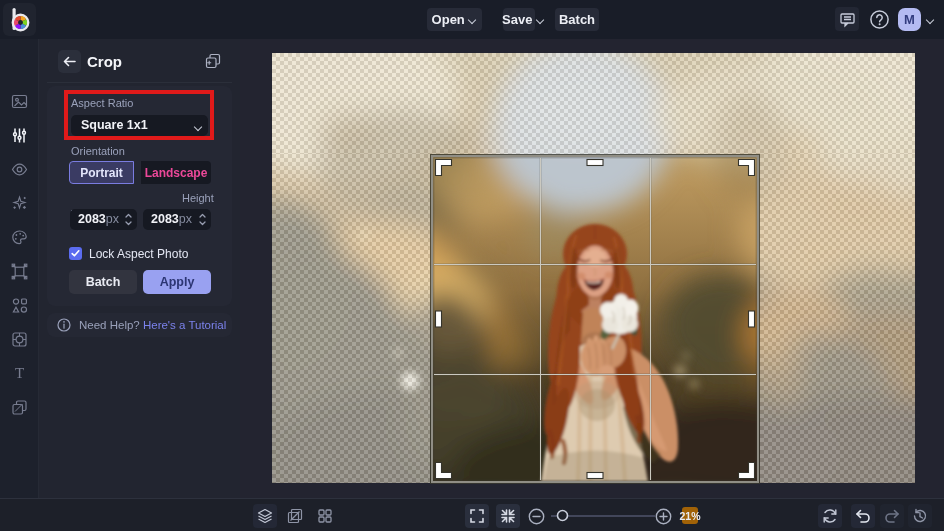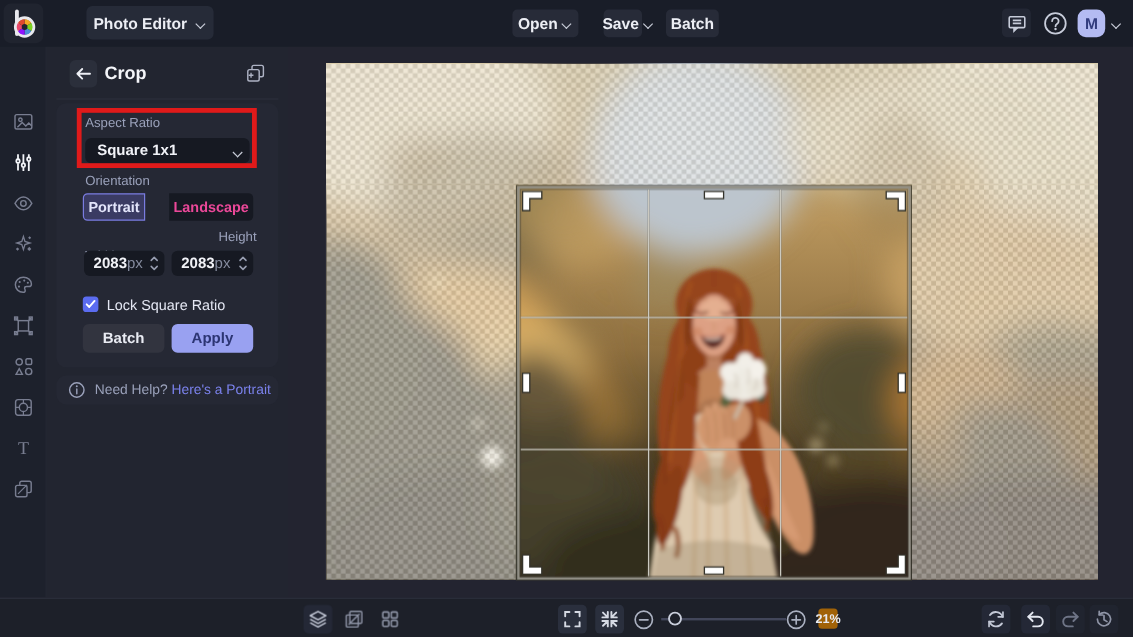--- a/index.html
+++ b/index.html
@@ -39,21 +39,20 @@
         <path d="M17.5 19.5 L17.5 13 A6.5 6.5 0 0 1 23.1 16.2 Z" fill="#f5a623"></path>
         <path d="M17.5 19.5 L23.1 16.2 A6.5 6.5 0 0 1 23.1 22.8 Z" fill="#7ed321"></path>
         <path d="M17.5 19.5 L23.1 22.8 A6.5 6.5 0 0 1 17.5 26 Z" fill="#4a90d9"></path>
         <path d="M17.5 19.5 L17.5 26 A6.5 6.5 0 0 1 11.9 22.8 Z" fill="#9013fe"></path>
         <path d="M17.5 19.5 L11.9 22.8 A6.5 6.5 0 0 1 11.9 16.2 Z" fill="#e9486c"></path>
         <path d="M17.5 19.5 L11.9 16.2 A6.5 6.5 0 0 1 17.5 13 Z" fill="#e0482f"></path>
       </g>
       <circle cx="17.5" cy="19.5" r="2.4" fill="#20242f"></circle>
     </svg>
   </div>
-  <div class="tbtn" id="peBtn">Photo Editor&nbsp;&nbsp;<span class="chev"></span></div>
   <div class="tbtn" style="left:427px;top:8px;width:55px;height:23px;">Open&nbsp;<span class="chev"></span></div>
   <div class="tbtn" style="left:503px;top:8px;width:32px;height:23px;">Save&nbsp;<span class="chev"></span></div>
   <div class="tbtn" style="left:555px;top:8px;width:44px;height:23px;">Batch</div>
   <div class="tbtn" style="left:835px;top:7px;width:24px;height:24px;background:#232734;">
     <svg width="17" height="17" viewBox="0 0 17 17" fill="none" stroke="#c7ccda" stroke-width="1.3">
       <rect x="2" y="3" width="13" height="9" rx="1"></rect>
       <path d="M5 6 h7 M5 8.5 h7"></path>
       <path d="M6 12 v3 l3-3" fill="#c7ccda"></path>
     </svg>
   </div>
@@ -140,49 +139,49 @@
   <div id="sect1"></div>
   <div id="sect2"></div>
 
   <div class="lbl" style="left:32px;top:58px;">Aspect Ratio</div>
   <div class="inp" style="left:32px;top:76px;width:137px;height:21px;font-size:12.5px;font-weight:700;line-height:21px;padding-left:10px;">Square 1x1</div>
   <span class="chev" style="position:absolute;left:155px;top:83px;"></span>
 
   <div style="position:absolute;left:25px;top:51px;width:150px;height:50px;border:4px solid #e01a1a;"></div>
 
   <div class="lbl" style="left:32px;top:106px;">Orientation</div>
-  <div style="position:absolute;left:30px;top:122px;width:52px;height:23px;background:#3a3b63;border:1px solid #7a7ce0;border-radius:4px 0 0 4px;color:#e3e5fb;font-size:12px;font-weight:700;display:flex;align-items:center;justify-content:center;">Portrait</div>
+  <div style="position:absolute;left:30px;top:122px;width:65px;height:23px;background:#3a3b63;border:1px solid #7a7ce0;border-radius:4px 0 0 4px;color:#e3e5fb;font-size:12px;font-weight:700;display:flex;align-items:center;justify-content:center;">Portrait</div>
   <div style="position:absolute;left:102px;top:122px;width:70px;height:23px;background:#161922;border-radius:0 4px 4px 0;color:#ec4899;font-size:12px;font-weight:700;display:flex;align-items:center;justify-content:center;">Landscape</div>
 
   <div class="lbl" style="left:32px;top:169px;">Width</div>
   <div class="lbl" style="left:104px;top:153px;padding-left:39px;">Height</div>
   <div class="inp" style="left:31px;top:170px;width:67px;height:21px;font-size:12.5px;font-weight:700;line-height:21px;padding-left:8px;">2083<span style="color:#858b9e;font-weight:400;">px</span></div>
   <div class="inp" style="left:104px;top:170px;width:68px;height:21px;font-size:12.5px;font-weight:700;line-height:21px;padding-left:8px;">2083<span style="color:#858b9e;font-weight:400;">px</span></div>
   <svg style="position:absolute;left:85px;top:173px;" width="9" height="15" viewBox="0 0 9 15" fill="none" stroke="#979db0" stroke-width="1.3" stroke-linecap="round" stroke-linejoin="round">
       <path d="M2 5 L4.5 2.5 L7 5 M2 10 L4.5 12.5 L7 10"></path>
     </svg>
   <svg style="position:absolute;left:159px;top:173px;" width="9" height="15" viewBox="0 0 9 15" fill="none" stroke="#979db0" stroke-width="1.3" stroke-linecap="round" stroke-linejoin="round">
       <path d="M2 5 L4.5 2.5 L7 5 M2 10 L4.5 12.5 L7 10"></path>
     </svg>
 
   <div style="position:absolute;left:30px;top:208px;width:13px;height:13px;background:#5b6cf0;border-radius:3px;"></div>
   <svg style="position:absolute;left:32px;top:210px;" width="9" height="9" viewBox="0 0 9 9" fill="none" stroke="#fff" stroke-width="1.6" stroke-linecap="round" stroke-linejoin="round">
       <path d="M1.2 4.6 L3.4 6.8 L7.8 1.8"></path>
     </svg>
-  <div style="position:absolute;left:50px;top:208px;font-size:12px;color:#e4e7f3;">Lock Square Ratio</div>
+  <div style="position:absolute;left:50px;top:208px;font-size:12px;color:#e4e7f3;">Lock Aspect Photo</div>
 
   <div style="position:absolute;left:30px;top:231px;width:68px;height:24px;background:#32343f;border-radius:5px;color:#e9ebf2;font-size:12.5px;font-weight:700;display:flex;align-items:center;justify-content:center;">Batch</div>
   <div style="position:absolute;left:104px;top:231px;width:68px;height:24px;background:#99a1f1;border-radius:5px;color:#2c3573;font-size:12.5px;font-weight:700;display:flex;align-items:center;justify-content:center;">Apply</div>
 
   <svg style="position:absolute;left:18px;top:279px;" width="14" height="14" viewBox="0 0 14 14" fill="none" stroke="#9aa1ba" stroke-width="1.2">
       <circle cx="7" cy="7" r="6"></circle>
       <path d="M7 6.2 v4" stroke-linecap="round"></path>
       <circle cx="7" cy="3.9" r=".8" fill="#9aa1ba" stroke="none"></circle>
     </svg>
-  <div style="position:absolute;left:40px;top:280px;font-size:11.5px;color:#9aa1ba;">Need Help? <span style="color:#7b82ec;">Here's a Portrait</span></div>
+  <div style="position:absolute;left:40px;top:280px;font-size:11.5px;color:#9aa1ba;">Need Help? <span style="color:#7b82ec;">Here's a Tutorial</span></div>
 </div>
 <div id="canvas">
   <div id="photo">
     <svg width="643" height="430" viewBox="0 0 643 430">
       <defs>
         <filter id="b18" x="-30%" y="-30%" width="160%" height="160%">
             <feGaussianBlur stdDeviation="13"></feGaussianBlur>
           </filter>
         <filter id="b6" x="-40%" y="-40%" width="180%" height="180%">
             <feGaussianBlur stdDeviation="4"></feGaussianBlur>

